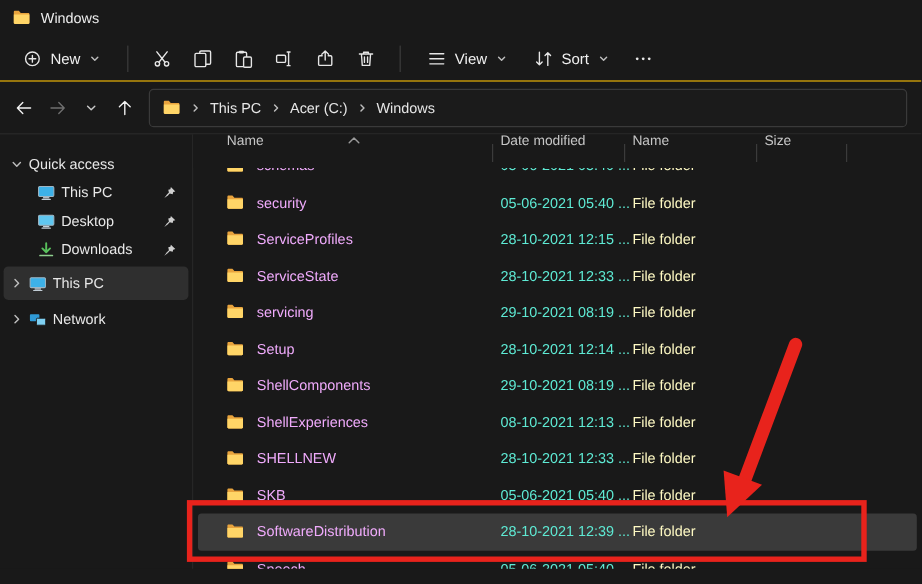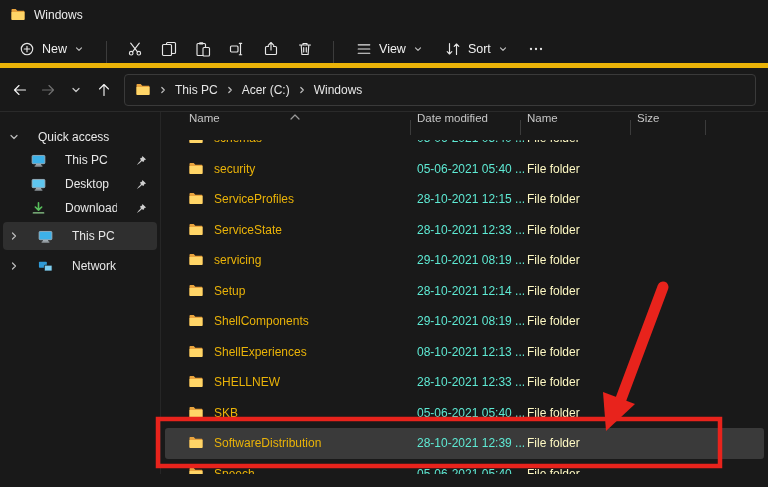--- a/index.html
+++ b/index.html
@@ -5,39 +5,39 @@
   *{box-sizing:border-box;margin:0;padding:0}
   html,body{width:768px;height:487px;overflow:hidden;background:#191919;
     font-family:"Liberation Sans",sans-serif;color:#e9e9e9}
   button{background:transparent;border:none;color:inherit;font:inherit;cursor:default}
   .window{position:relative;width:768px;height:474px;background:#191919;overflow:hidden}
 
   
   .titlebar{height:30px;display:flex;align-items:center;gap:8px;padding:0 10px;font-size:12px;color:#ededed}
 
   
-  .toolbar{height:38px;display:flex;align-items:flex-end;padding:0 10px;gap:4px;border-bottom:5px solid #eab308}
+  .toolbar{height:38px;display:flex;align-items:center;padding:0 10px;gap:4px;border-bottom:1px solid #eab308}
   .tbtn{display:flex;align-items:center;gap:7px;padding:6px 9px;border-radius:4px;font-size:12.5px;color:#f0f0f0}
   .tbtn.icon-only{padding:6px 7px}
   .tsep{width:1px;height:22px;background:#3c3c3c;margin:0 9px}
   svg.licon{stroke:#e6e6e6;stroke-width:1.15;fill:none;stroke-linecap:round;stroke-linejoin:round;display:block}
   svg.chev{stroke:#bdbdbd;stroke-width:1.2;fill:none;stroke-linecap:round;stroke-linejoin:round;display:block}
 
   
   .addressbar{height:44px;display:flex;align-items:center;padding:0 6px;border-bottom:1px solid #2a2a2a}
   .navbtn{width:28px;height:28px;display:flex;align-items:center;justify-content:center;border-radius:4px;flex-shrink:0}
   .crumbbox{flex:1;height:32px;margin:0 6px;border:1px solid #3a3a3a;border-radius:4px;display:flex;align-items:center;padding:0 10px;gap:7px;font-size:12px;background:#1b1b1b}
   .crumb{color:#e6e6e6;white-space:nowrap}
 
   
   .bodyrow{display:flex;height:375px}
 
   
   .sidebar{width:160px;flex-shrink:0;padding-top:14px;font-size:12px}
-  .srow{display:flex;align-items:center;gap:19px;padding:0 6px;margin:0 3px;border-radius:4px}
+  .srow{display:flex;align-items:center;gap:5px;padding:0 6px;margin:0 3px;border-radius:4px}
   .sheader{height:22px}
   .sitem{height:24px;padding-left:28px}
   .snode{height:28px;margin-top:2px}
   .snode.selected{background:#2f2f2f}
   .slabel{white-space:nowrap;overflow:hidden;color:#e8e8e8}
   .spin{margin-left:auto;margin-right:4px;display:flex}
   .sicon{display:flex;flex-shrink:0}
 
   
   .main{flex:1;position:relative;border-left:1px solid #262626;overflow:hidden}
@@ -47,21 +47,21 @@
   .hdate{width:110px}
   .htype{width:110px}
   .hsize{width:68px}
   .vsep{position:absolute;bottom:5px;width:1px;height:15px;background:#3b3b3b}
   .sortcaret{position:absolute;left:128px;top:1px}
   .rows{position:absolute;top:28px;left:0;right:0;bottom:0;overflow:hidden}
   .rows-inner{position:relative;top:-17px}
   .row{height:30.5px;display:flex;align-items:center;margin:0 4px;border-radius:3px;font-size:12px}
   .row.selected{background:#3a3a3a}
   .cell{white-space:nowrap;overflow:hidden}
-  .cname{width:252px;padding-left:23px;display:flex;align-items:center;gap:10px;color:#eab308}
+  .cname{width:252px;padding-left:23px;display:flex;align-items:center;gap:10px;color:#f0abfc}
   .cdate{width:110px;color:#5eead4}
   .ctype{width:110px;color:#fef9c3}
   .csize{width:60px;color:#e2e2e2}
 
   
   .annotation{position:absolute;left:0;top:0;z-index:50;pointer-events:none}
 </style>
 </head>
 <body>
 

